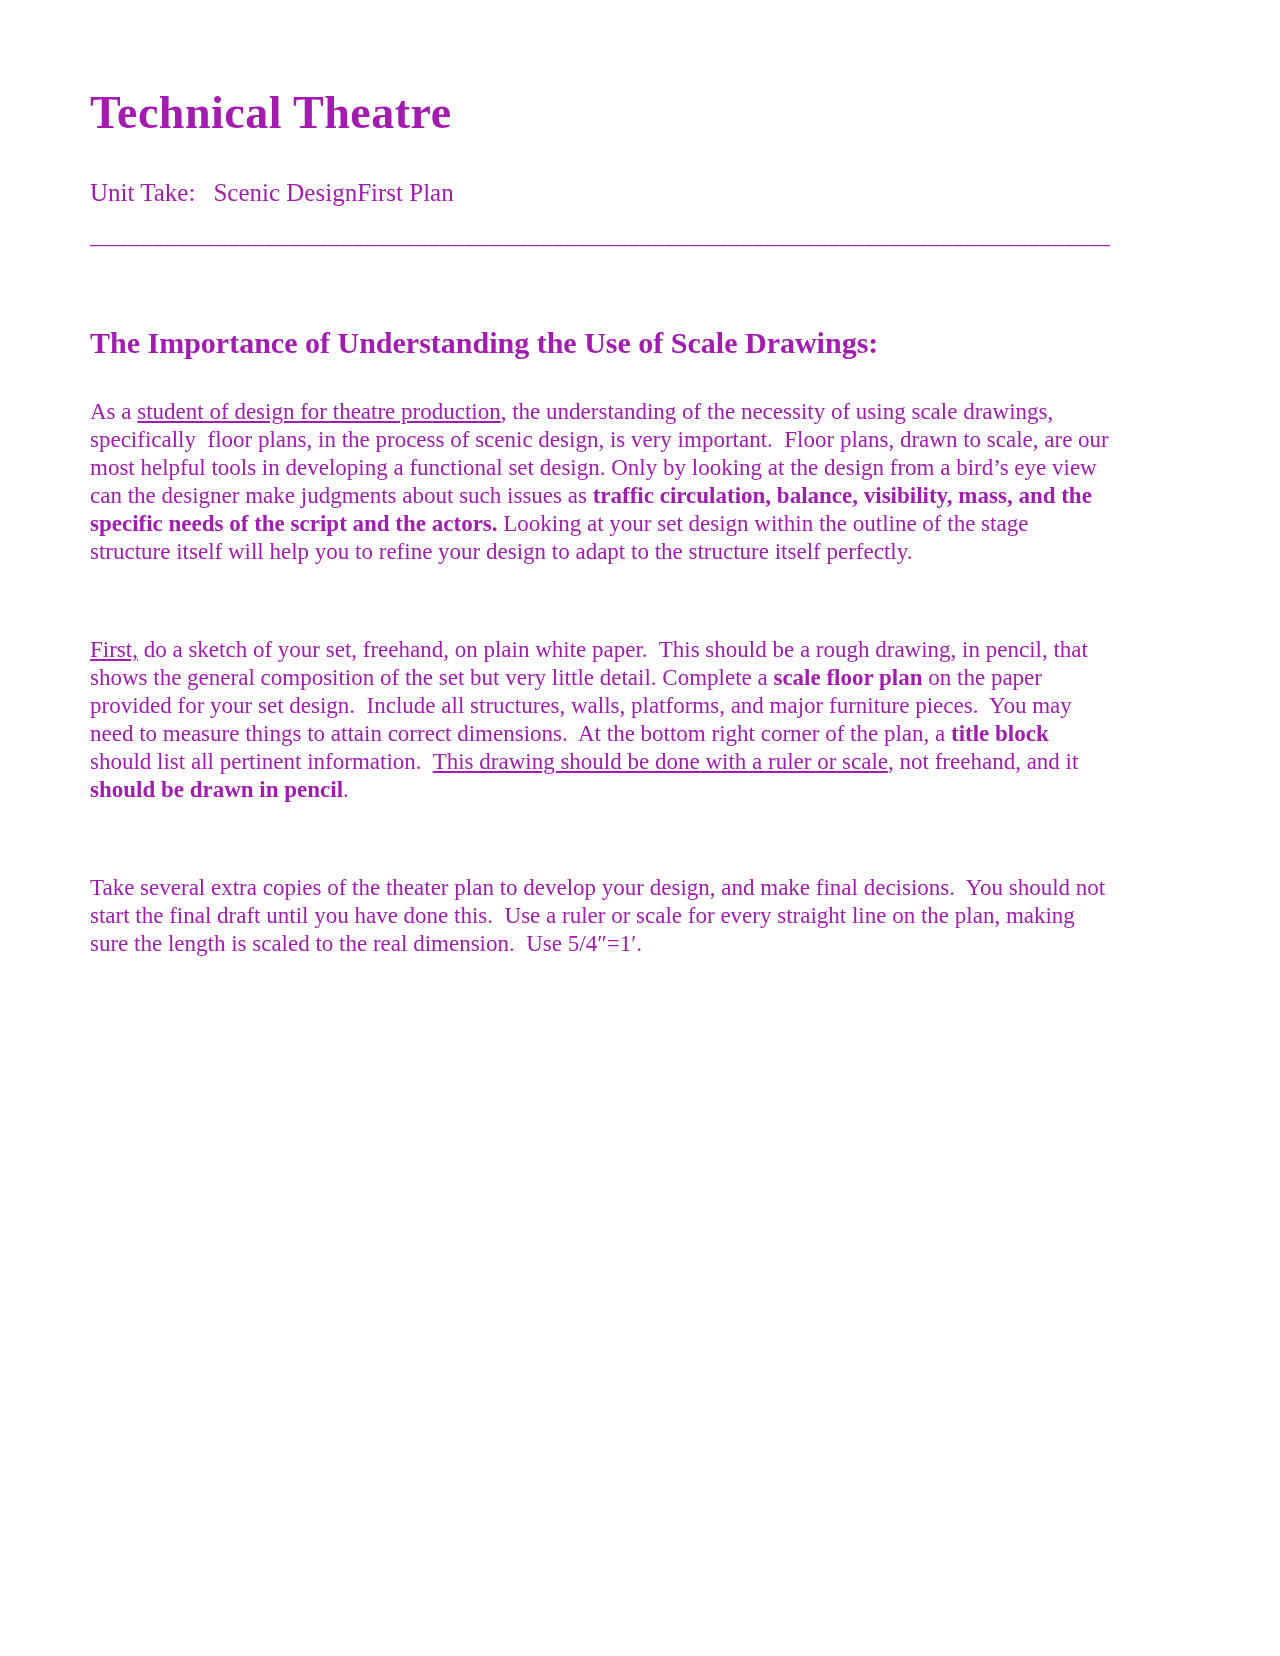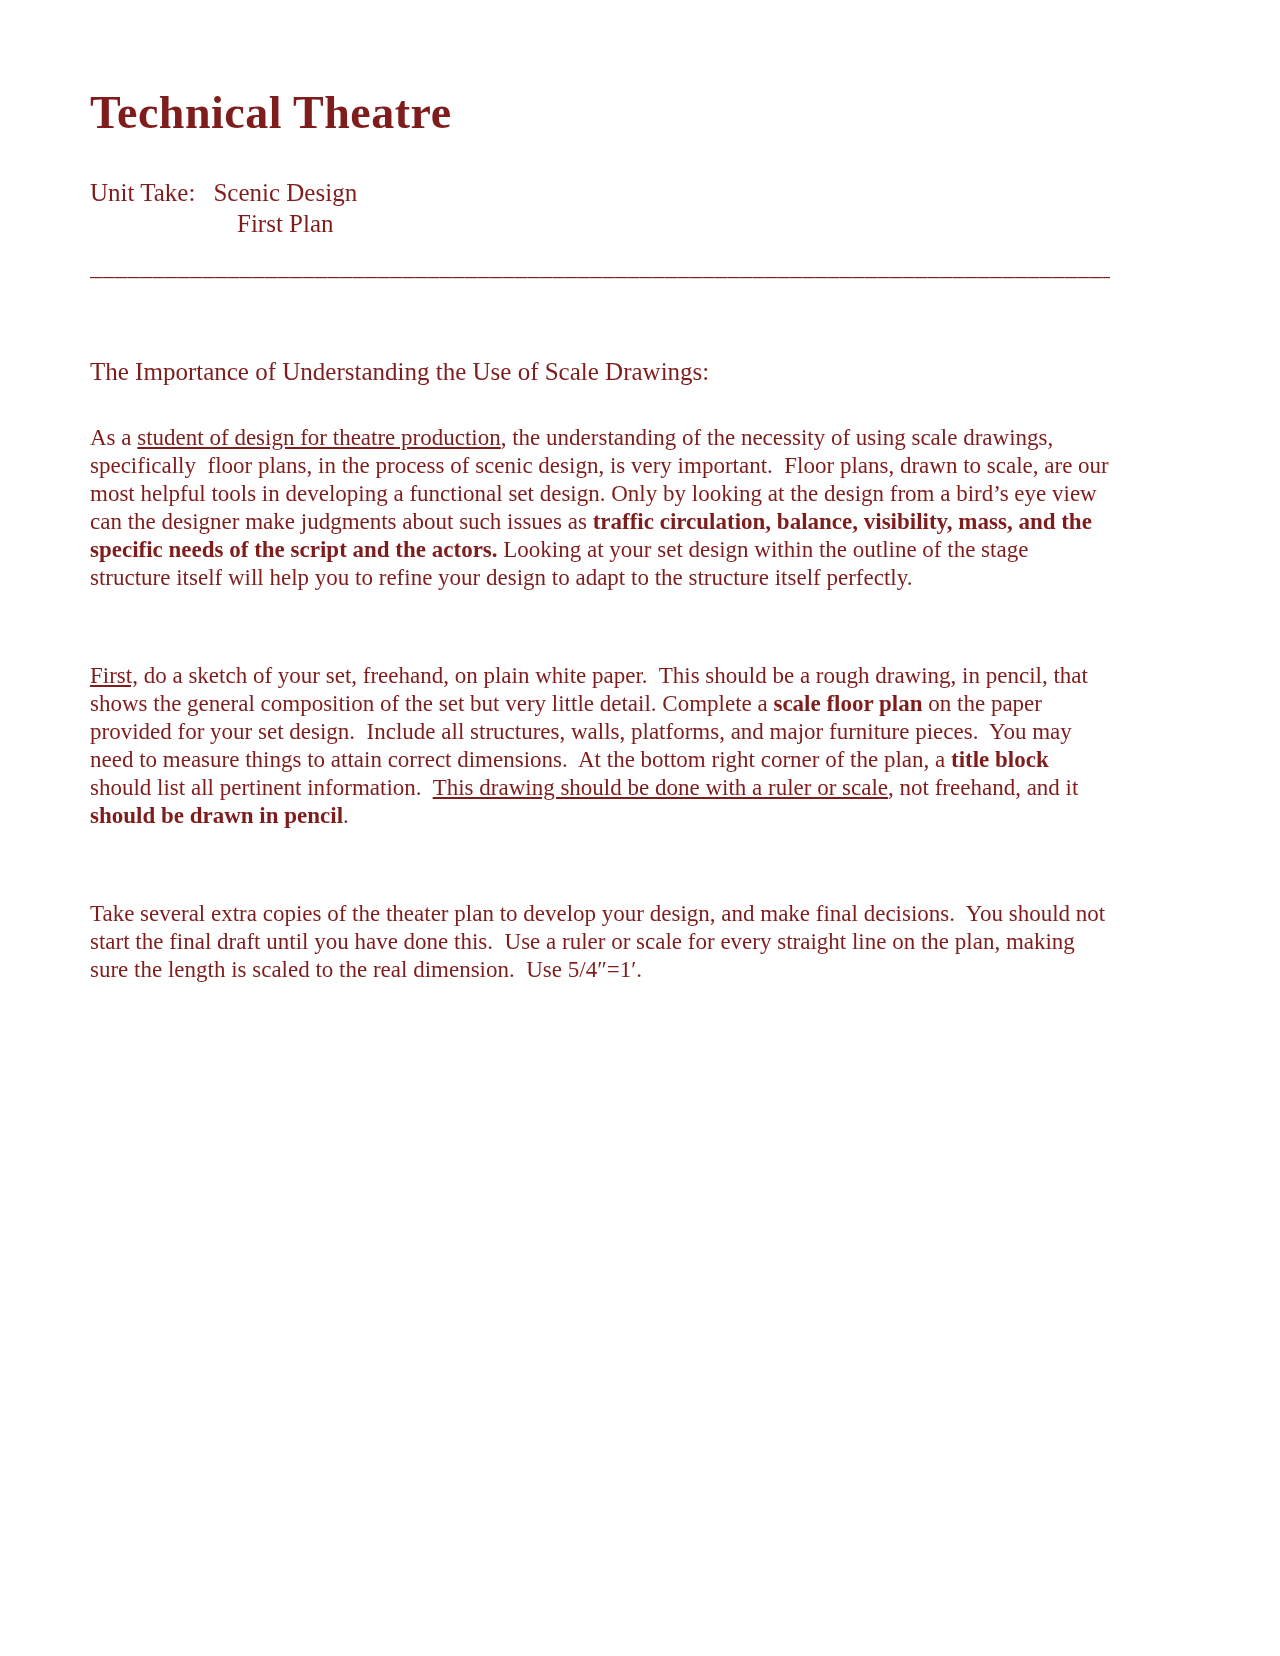--- a/index.html
+++ b/index.html
@@ -3,53 +3,53 @@
 <meta charset="utf-8">
 <style>
   * { margin: 0; padding: 0; box-sizing: border-box; }
   html, body { background: #ffffff; }
   .page {
     position: relative;
     width: 1280px;
     height: 1656px;
     margin: 0 auto;
     background: #ffffff;
-    color: #7f1d1d;
+    color: #a21caf;
     font-family: "Liberation Serif", "DejaVu Serif", serif;
     padding: 86px 90px 0 90px;
     overflow: hidden;
   }
   .content { width: 1020px; }
   .doc-title {
     font-size: 46px;
     font-weight: bold;
     letter-spacing: 0.5px;
     margin-bottom: 38px;
     white-space: pre-wrap;
   }
   .unit-block {
     display: flex;
     font-size: 25px;
     line-height: 1.25;
   }
   .unit-label { white-space: pre; margin-right: 18px; }
-  .unit-lines { display: flex; flex-direction: column; align-items: center; }
+  .unit-lines { display: flex; flex-direction: row; }
   .divider {
     margin-top: 14px;
     font-size: 24px;
     white-space: nowrap;
     overflow: hidden;
     width: 100%;
     height: 34px;
     letter-spacing: 0.5px;
   }
   .section { margin-top: 70px; }
   .section-heading {
-    font-size: 25px;
-    font-weight: normal;
+    font-size: 30px;
+    font-weight: bold;
     white-space: pre-wrap;
   }
   .body-paragraph {
     margin-top: 38px;
     font-size: 23px;
     line-height: 28px;
     white-space: pre-wrap;
   }
   .b { font-weight: bold; }
   .u { text-decoration: underline; }

